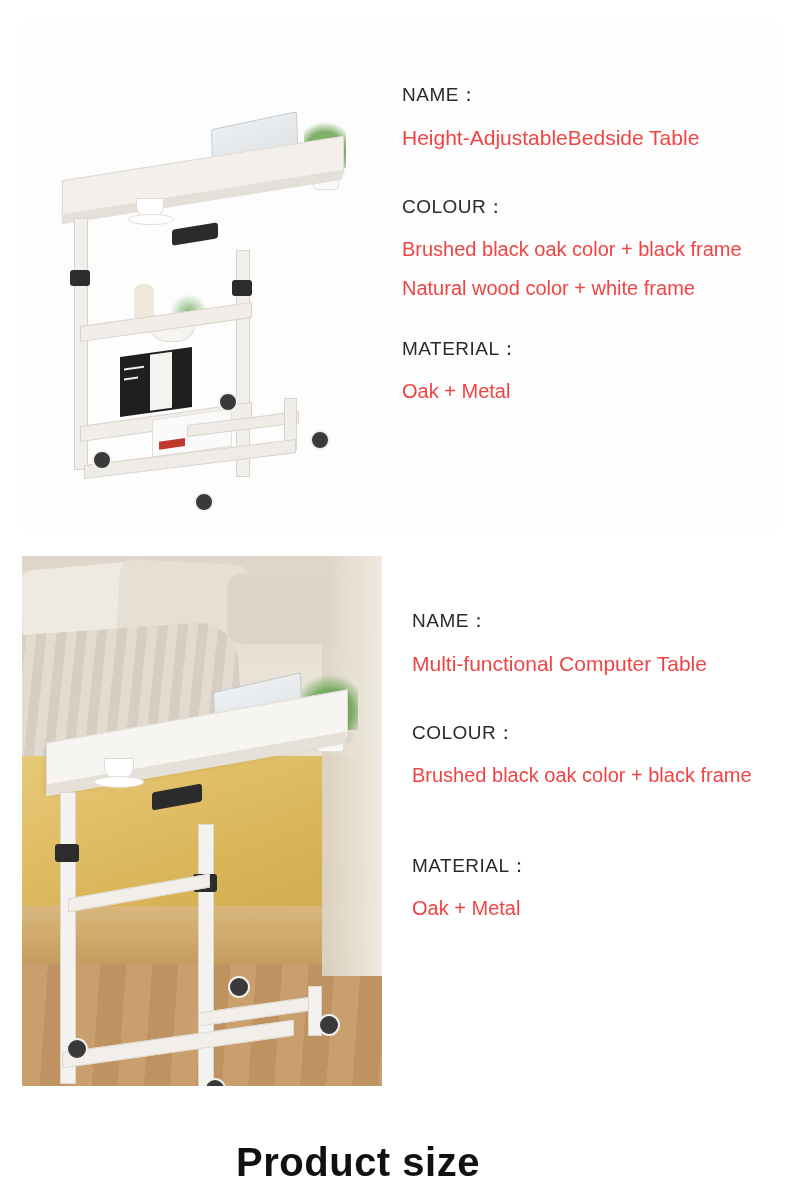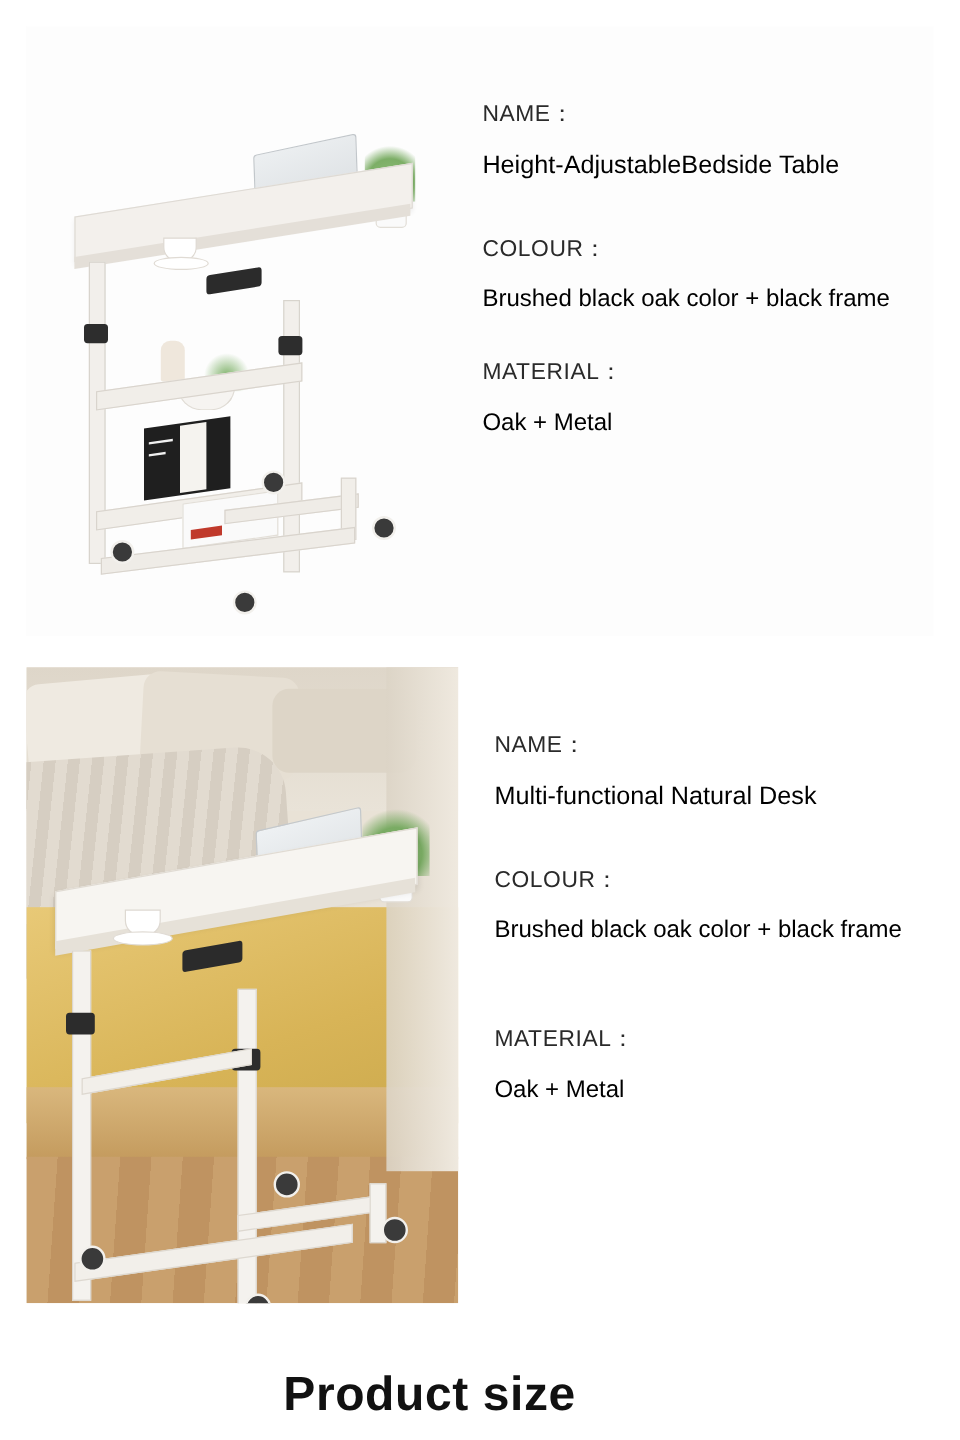--- a/index.html
+++ b/index.html
@@ -76,21 +76,21 @@
 
   
   .lbl {
     font-size: 19px;
     letter-spacing: 0.5px;
     color: #2a2a2a;
     margin: 0 0 16px 0;
   }
   .val {
     font-size: 20px;
-    color: #000000;
+    color: #ef4444;
     margin: 0 0 12px 0;
     line-height: 1.35;
   }
   .val.big {
     font-size: 21px;
   }
   .gap-lg { height: 30px; }
   .gap-md { height: 22px; }
 
   
@@ -462,20 +462,21 @@
       <div class="caster c1"></div>
       <div class="caster c2"></div>
     </div>
 
     <div class="info">
       <p class="lbl">NAME：</p>
       <p class="val big">Height-AdjustableBedside Table</p>
       <div class="gap-lg"></div>
       <p class="lbl">COLOUR：</p>
       <p class="val">Brushed black oak color + black frame</p>
+      <p class="val">Natural wood color + white frame</p>
       <div class="gap-md"></div>
       <p class="lbl">MATERIAL：</p>
       <p class="val">Oak + Metal</p>
     </div>
   </section>
 
   <section class="panel2">
 
     <div class="photo2">
       <div class="room-bg"></div>
@@ -513,21 +514,21 @@
       <div class="t2-base"></div>
 
       <div class="caster c2d"></div>
       <div class="caster c2c"></div>
       <div class="caster c2a"></div>
       <div class="caster c2b"></div>
     </div>
 
     <div class="info2">
       <p class="lbl">NAME：</p>
-      <p class="val big">Multi-functional Natural Desk</p>
+      <p class="val big">Multi-functional Computer Table</p>
       <div class="gap-lg"></div>
       <p class="lbl">COLOUR：</p>
       <p class="val">Brushed black oak color + black frame</p>
       <div class="gap-lg"></div>
       <div class="gap-md"></div>
       <p class="lbl">MATERIAL：</p>
       <p class="val">Oak + Metal</p>
     </div>
   </section>
 

